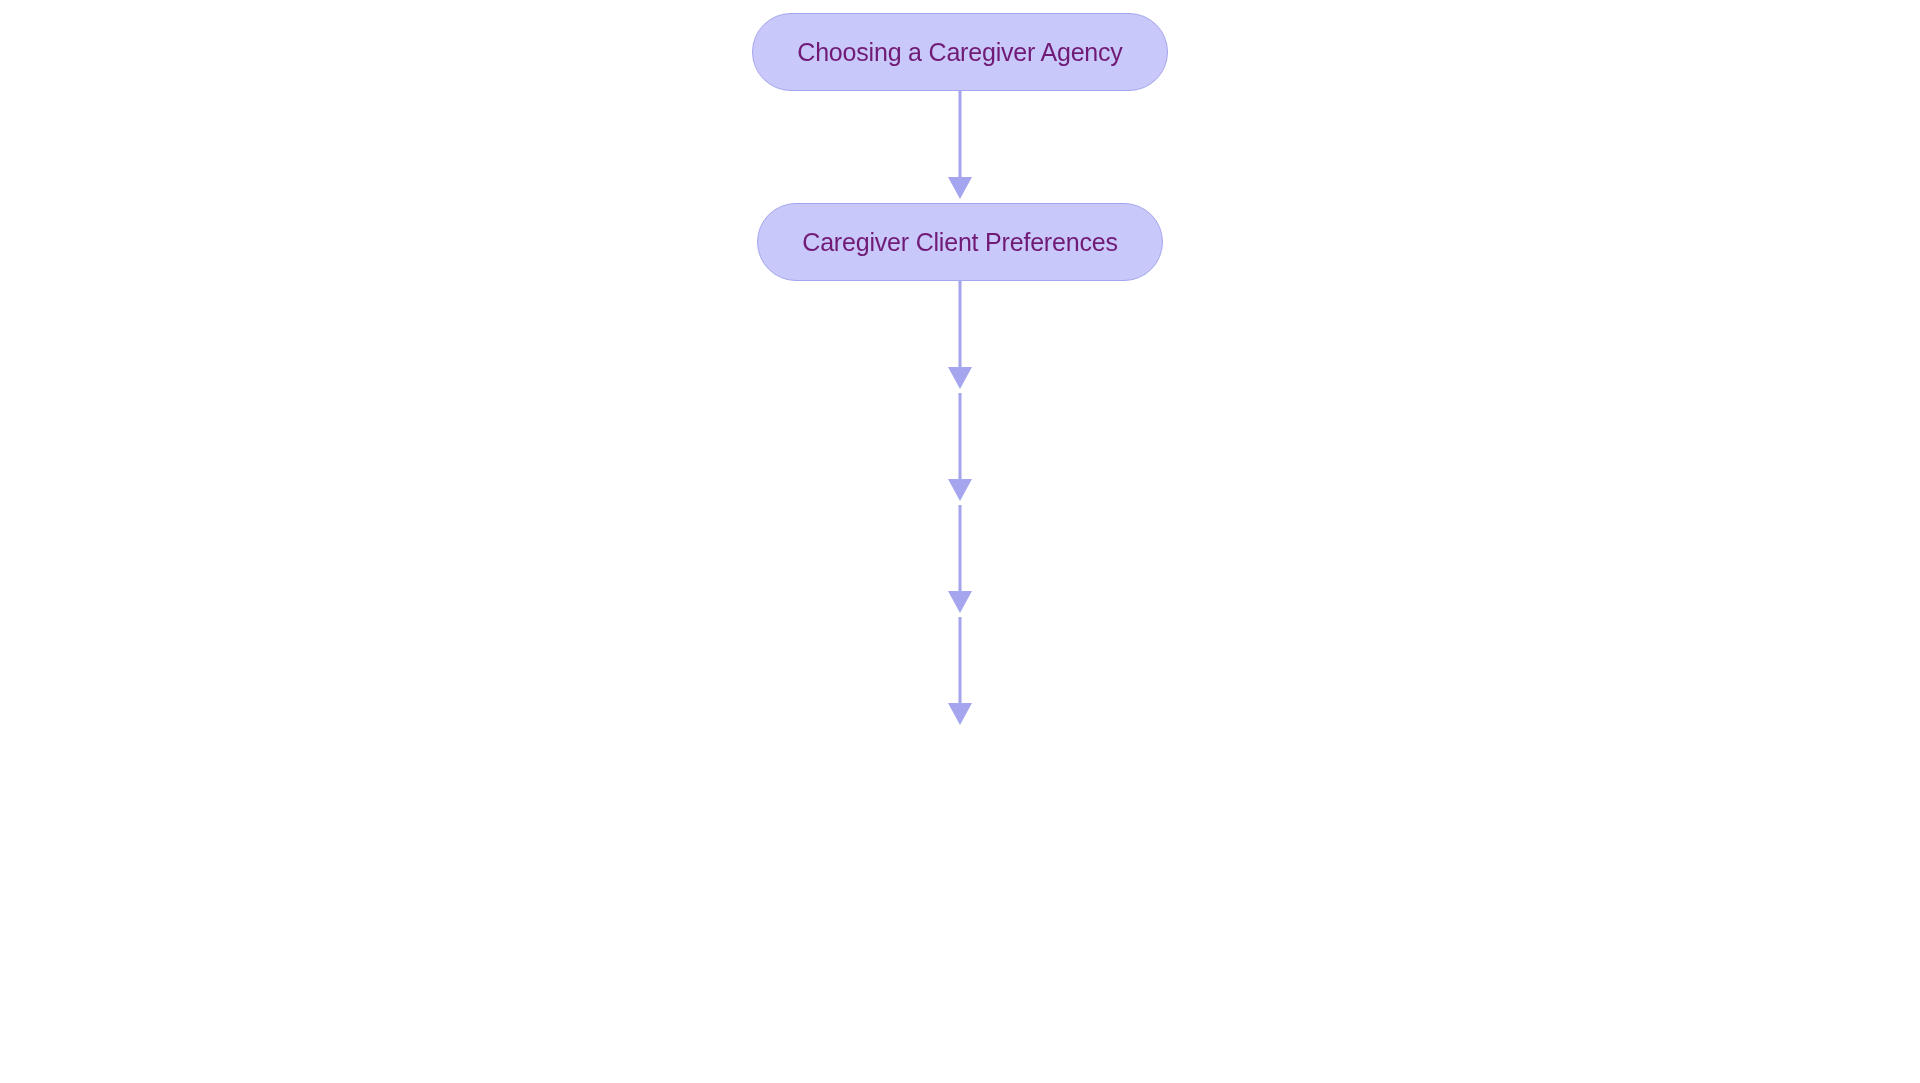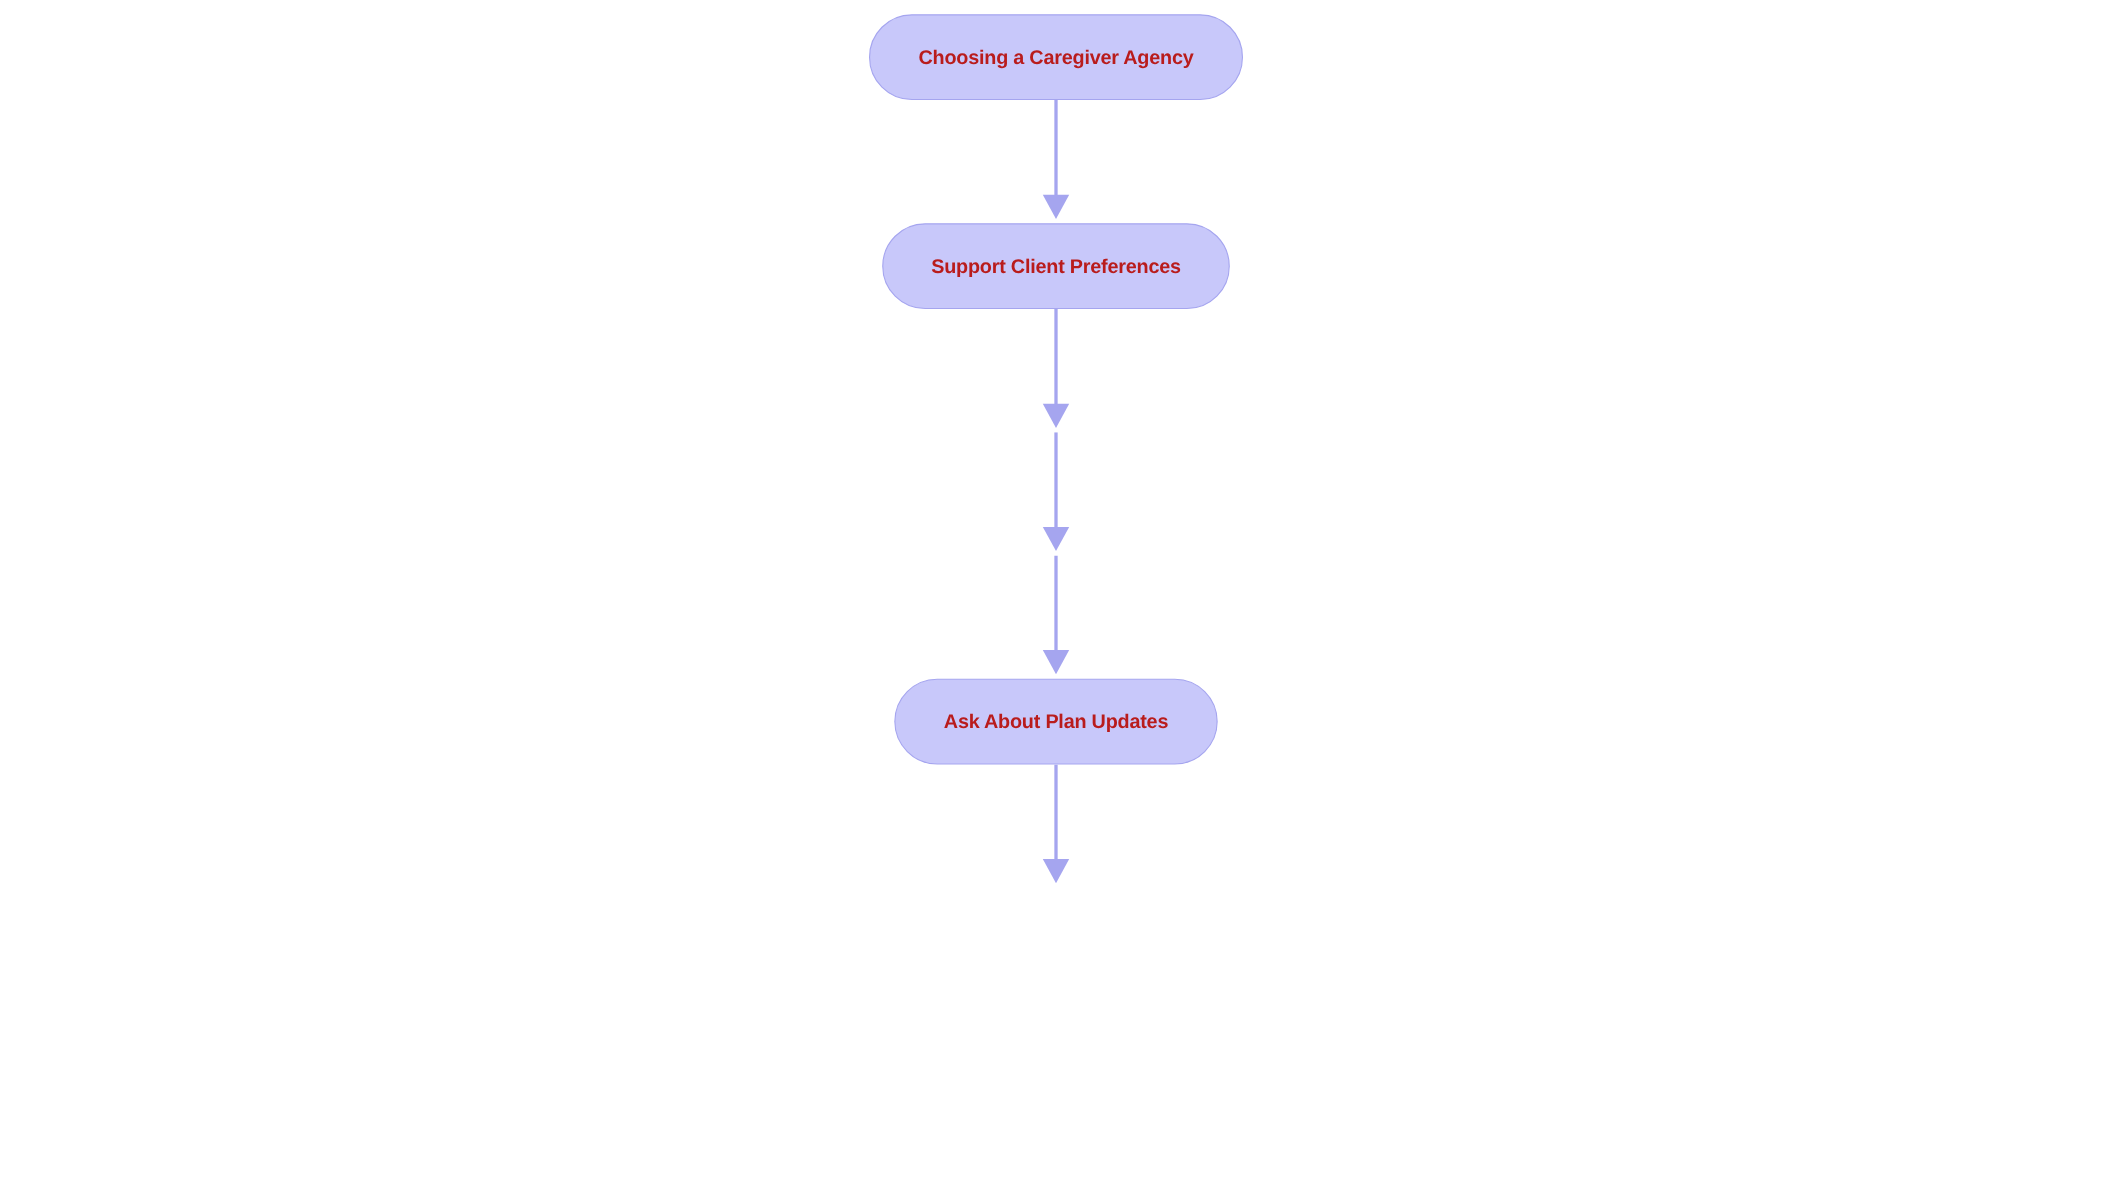--- a/index.html
+++ b/index.html
@@ -44,23 +44,23 @@
     border: 1.5px solid #a5a5ef;
     display: flex;
     align-items: center;
     justify-content: center;
     padding: 0 44px;
     flex: none;
   }
 
   .node-label {
     font-family: "Liberation Sans", sans-serif;
-    font-size: 18px;
-    font-weight: 700;
-    color: #b91c1c;
+    font-size: 25px;
+    font-weight: 400;
+    color: #701a75;
     letter-spacing: -0.2px;
     white-space: nowrap;
     line-height: 1;
   }
 
   .connector {
     position: relative;
     width: 40px;
     height: 112px;
     flex: none;
@@ -84,21 +84,21 @@
     </div>
 
     <div class="connector">
       <svg viewBox="0 0 40 112" xmlns="http://www.w3.org/2000/svg">
         <line x1="20" y1="0" x2="20" y2="92" stroke="#a5a5ef" stroke-width="3"></line>
         <polygon points="20,108 8,86 32,86" fill="#a5a5ef"></polygon>
       </svg>
     </div>
 
     <div class="node">
-      <span class="node-label">Support Client Preferences</span>
+      <span class="node-label">Caregiver Client Preferences</span>
     </div>
 
     <div class="connector">
       <svg viewBox="0 0 40 112" xmlns="http://www.w3.org/2000/svg">
         <line x1="20" y1="0" x2="20" y2="92" stroke="#a5a5ef" stroke-width="3"></line>
         <polygon points="20,108 8,86 32,86" fill="#a5a5ef"></polygon>
       </svg>
     </div>
 
 
@@ -110,23 +110,20 @@
     </div>
 
 
     <div class="connector">
       <svg viewBox="0 0 40 112" xmlns="http://www.w3.org/2000/svg">
         <line x1="20" y1="0" x2="20" y2="92" stroke="#a5a5ef" stroke-width="3"></line>
         <polygon points="20,108 8,86 32,86" fill="#a5a5ef"></polygon>
       </svg>
     </div>
 
-    <div class="node">
-      <span class="node-label">Ask About Plan Updates</span>
-    </div>
 
     <div class="connector">
       <svg viewBox="0 0 40 112" xmlns="http://www.w3.org/2000/svg">
         <line x1="20" y1="0" x2="20" y2="92" stroke="#a5a5ef" stroke-width="3"></line>
         <polygon points="20,108 8,86 32,86" fill="#a5a5ef"></polygon>
       </svg>
     </div>
 
 
   </div>

